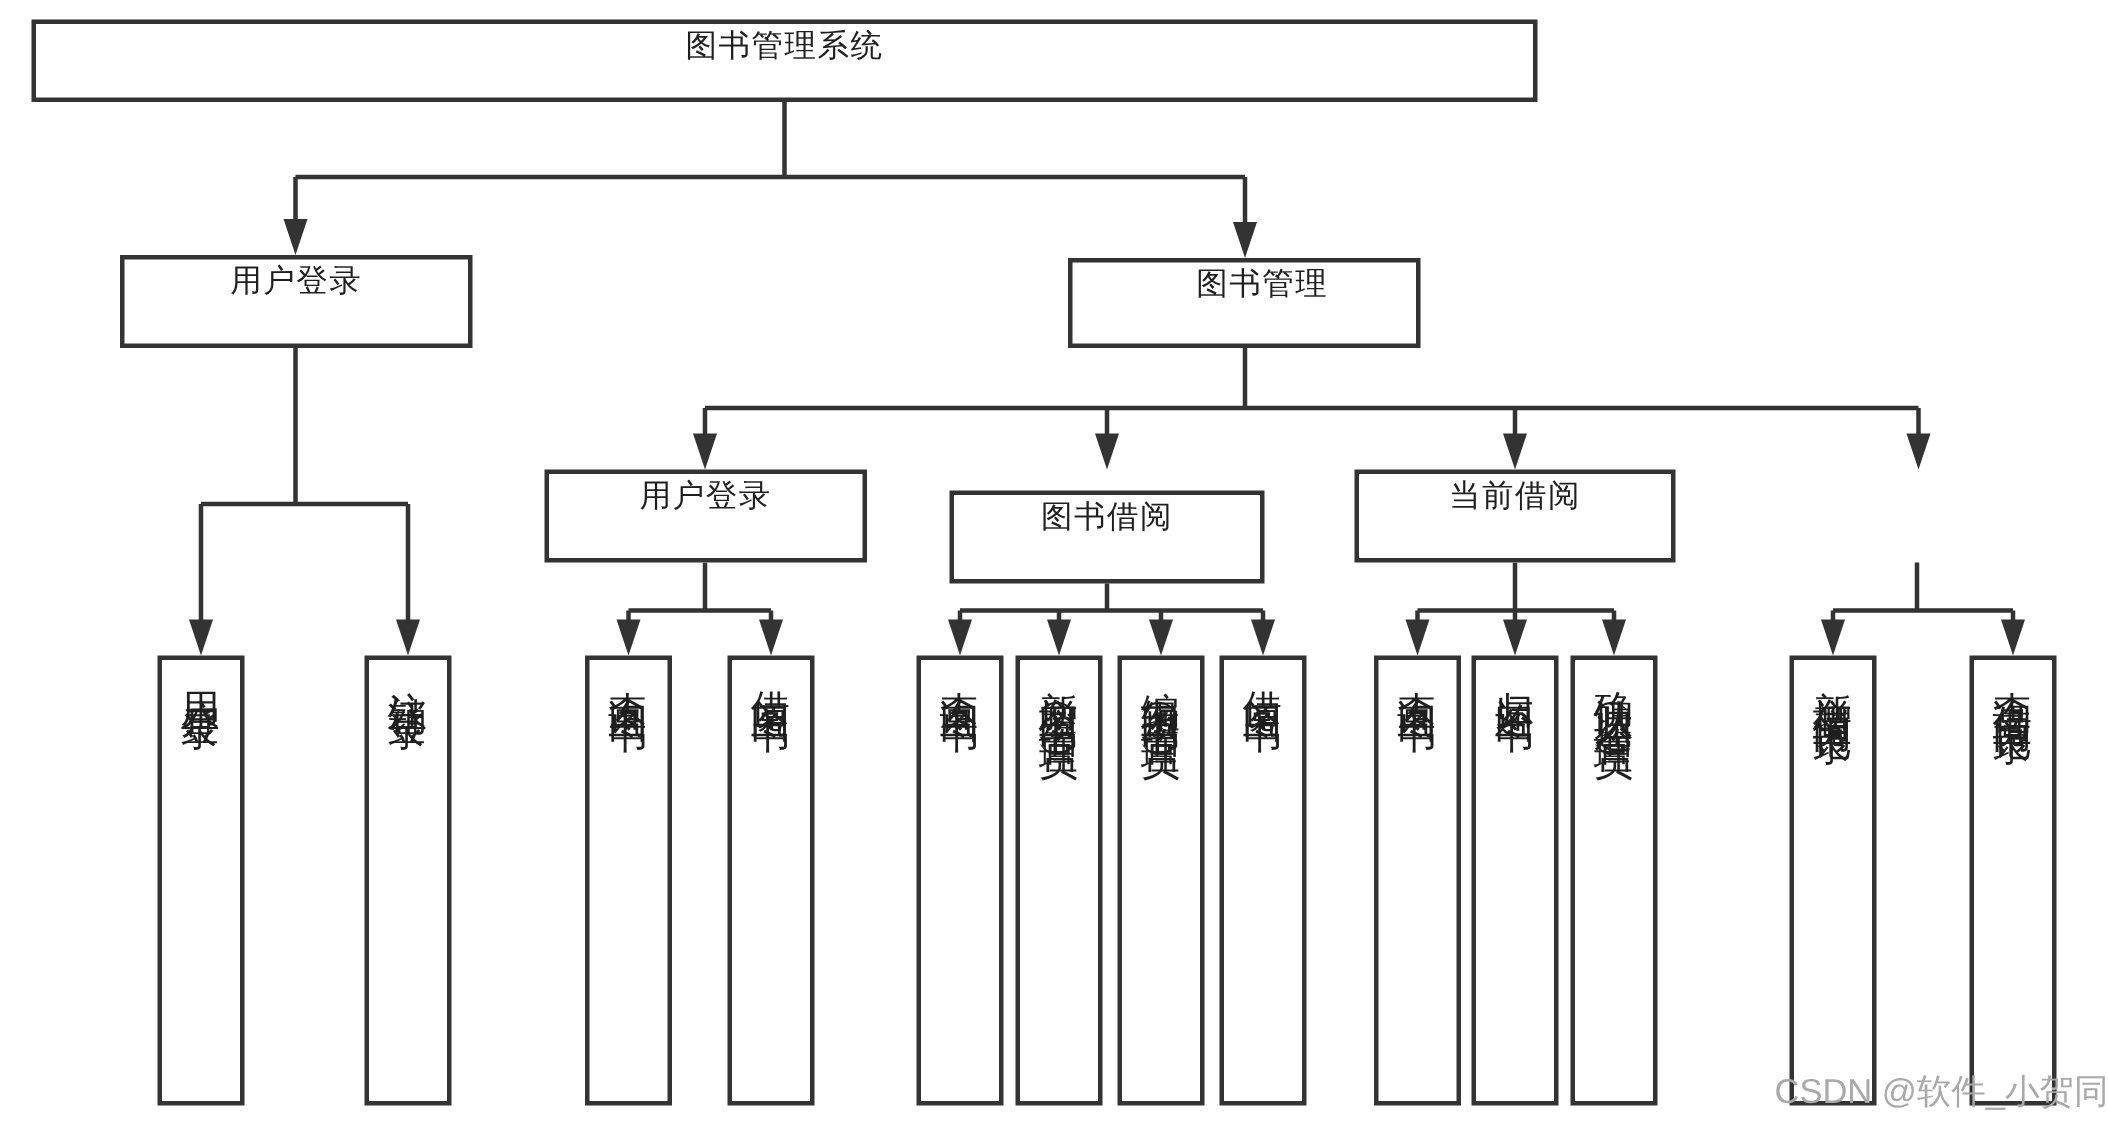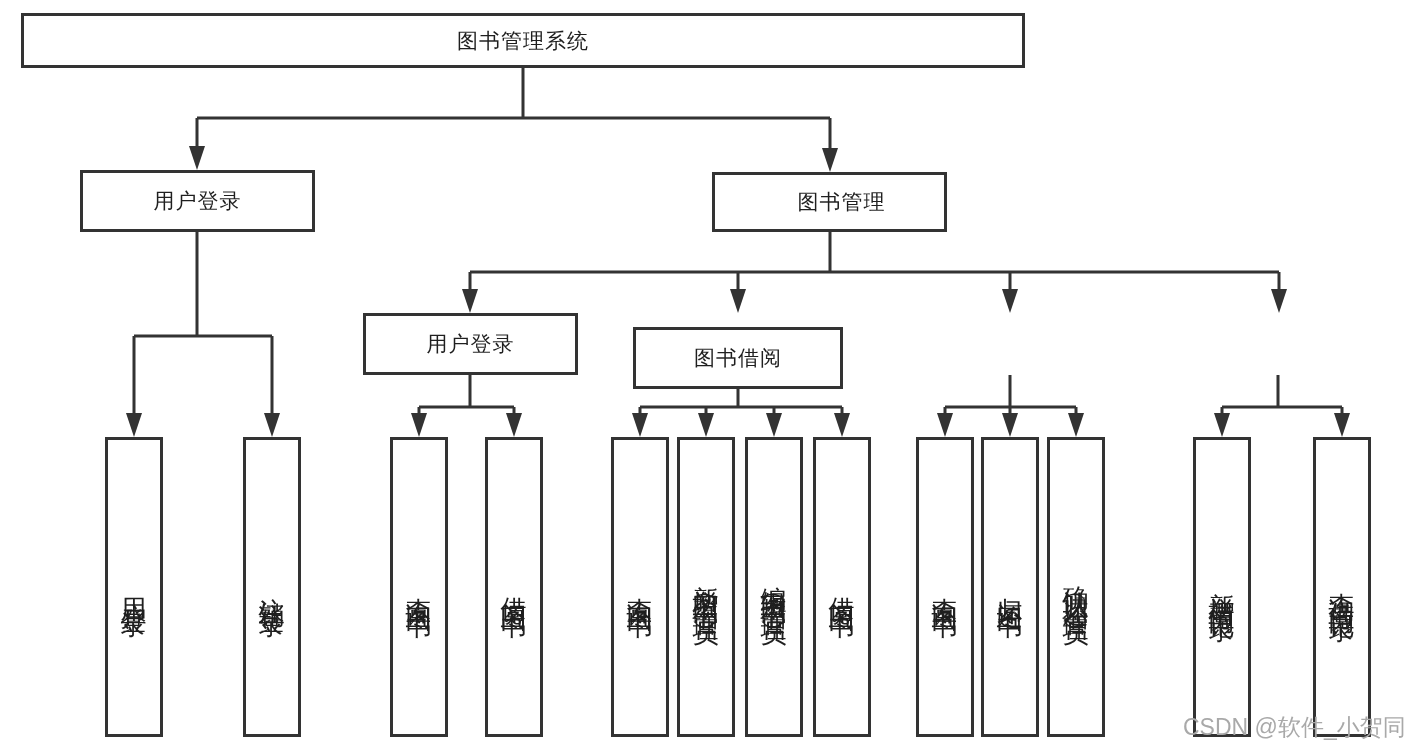--- a/index.html
+++ b/index.html
@@ -15,21 +15,21 @@
     position: absolute;
     left: 0; top: 0;
     z-index: 0;
   }
   .node {
     position: absolute;
     box-sizing: border-box;
     border: 3px solid #333333;
     background: #ffffff;
     display: flex;
-    align-items: center;
+    align-items: flex-start;
     justify-content: center;
     color: #1f1f1f;
     z-index: 1;
   }
   .node-h .label { font-size: 21px; letter-spacing: 1px; }
   .node-v .label {
     writing-mode: vertical-rl;
     text-orientation: mixed;
     font-size: 26px;
     letter-spacing: 5px;
@@ -116,20 +116,23 @@
   <div class="node node-h" id="n-l2b">
     <span class="label">图书管理</span>
   </div>
 
   <div class="node node-h" id="n-l3a">
     <span class="label">用户登录</span>
   </div>
   <div class="node node-h" id="n-l3b">
     <span class="label">图书借阅</span>
   </div>
+  <div class="node node-h" id="n-l3c">
+    <span class="label">当前借阅</span>
+  </div>
 
   <div class="node node-v leaf" id="n-v1">
     <span class="label">用户登录</span>
   </div>
   <div class="node node-v leaf" id="n-v2">
     <span class="label">注销登录</span>
   </div>
   <div class="node node-v leaf" id="n-v3">
     <span class="label">查询图书</span>
   </div>

